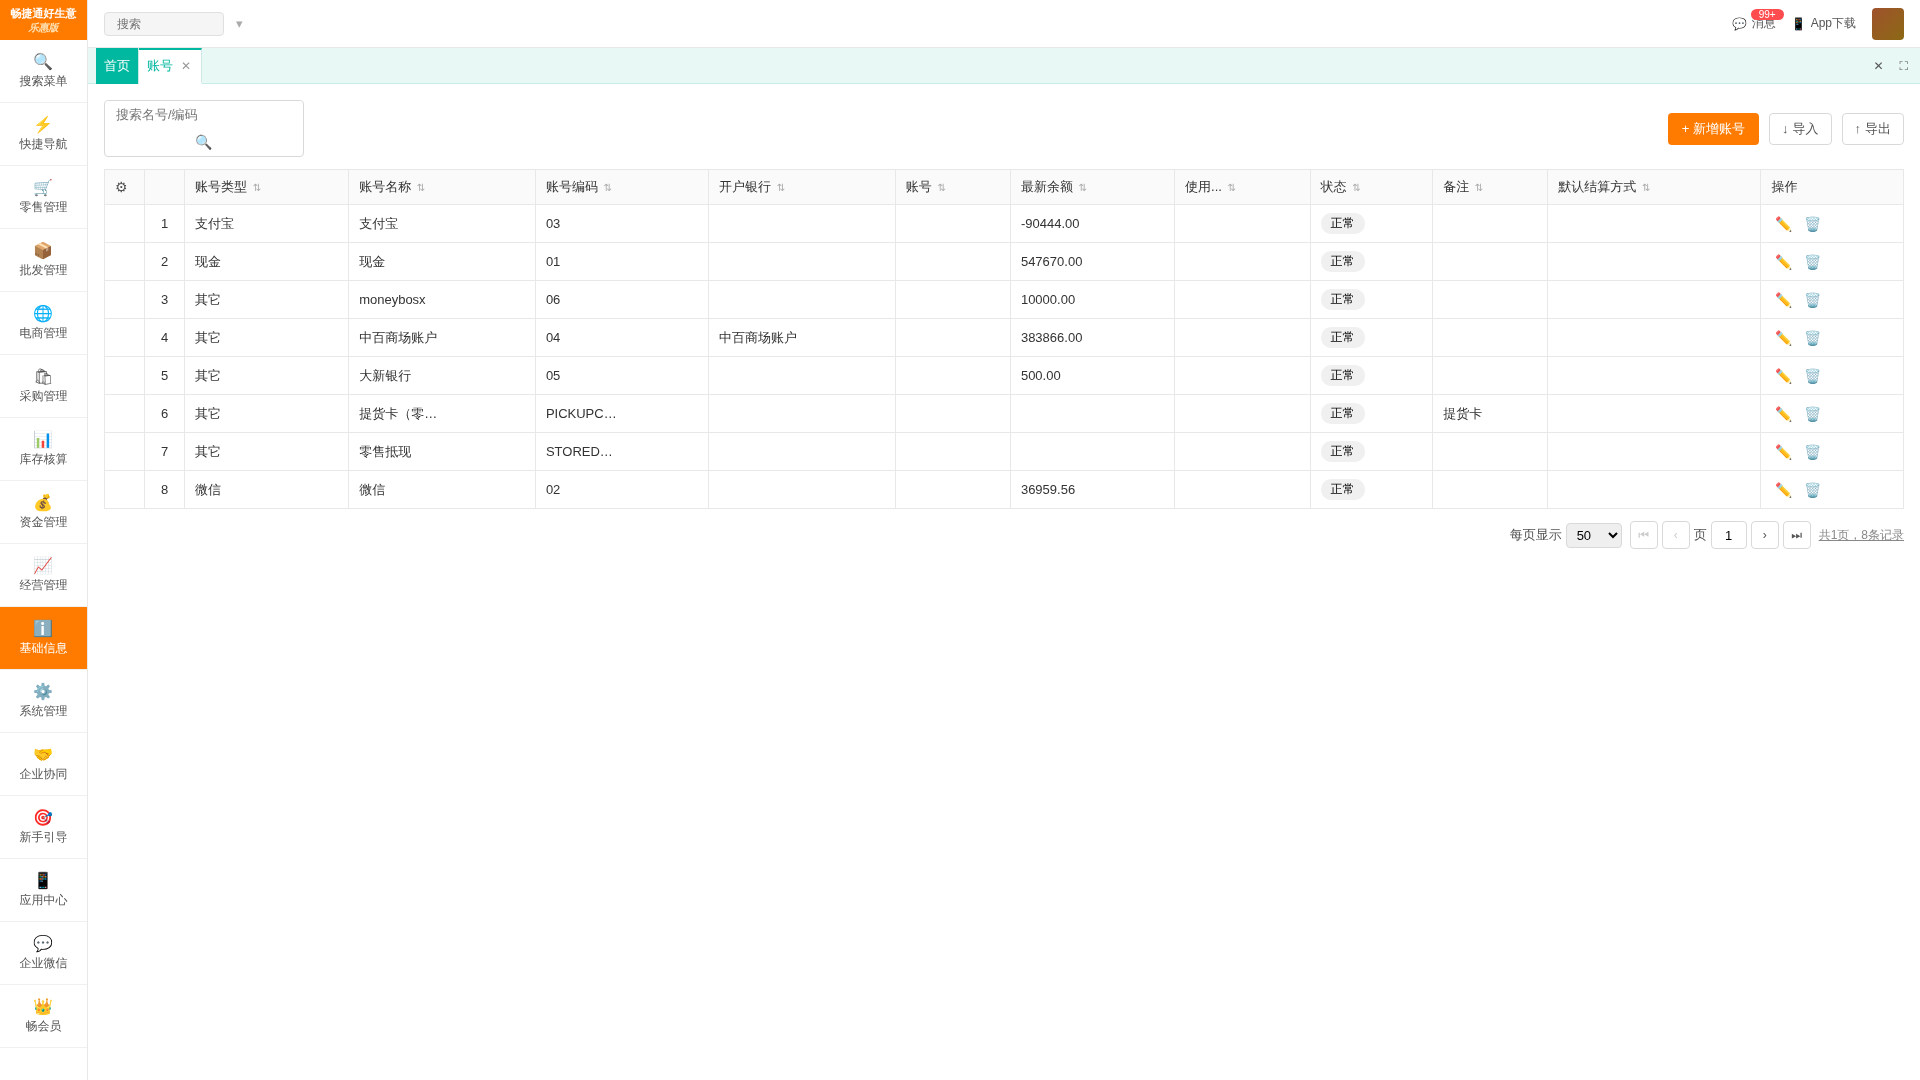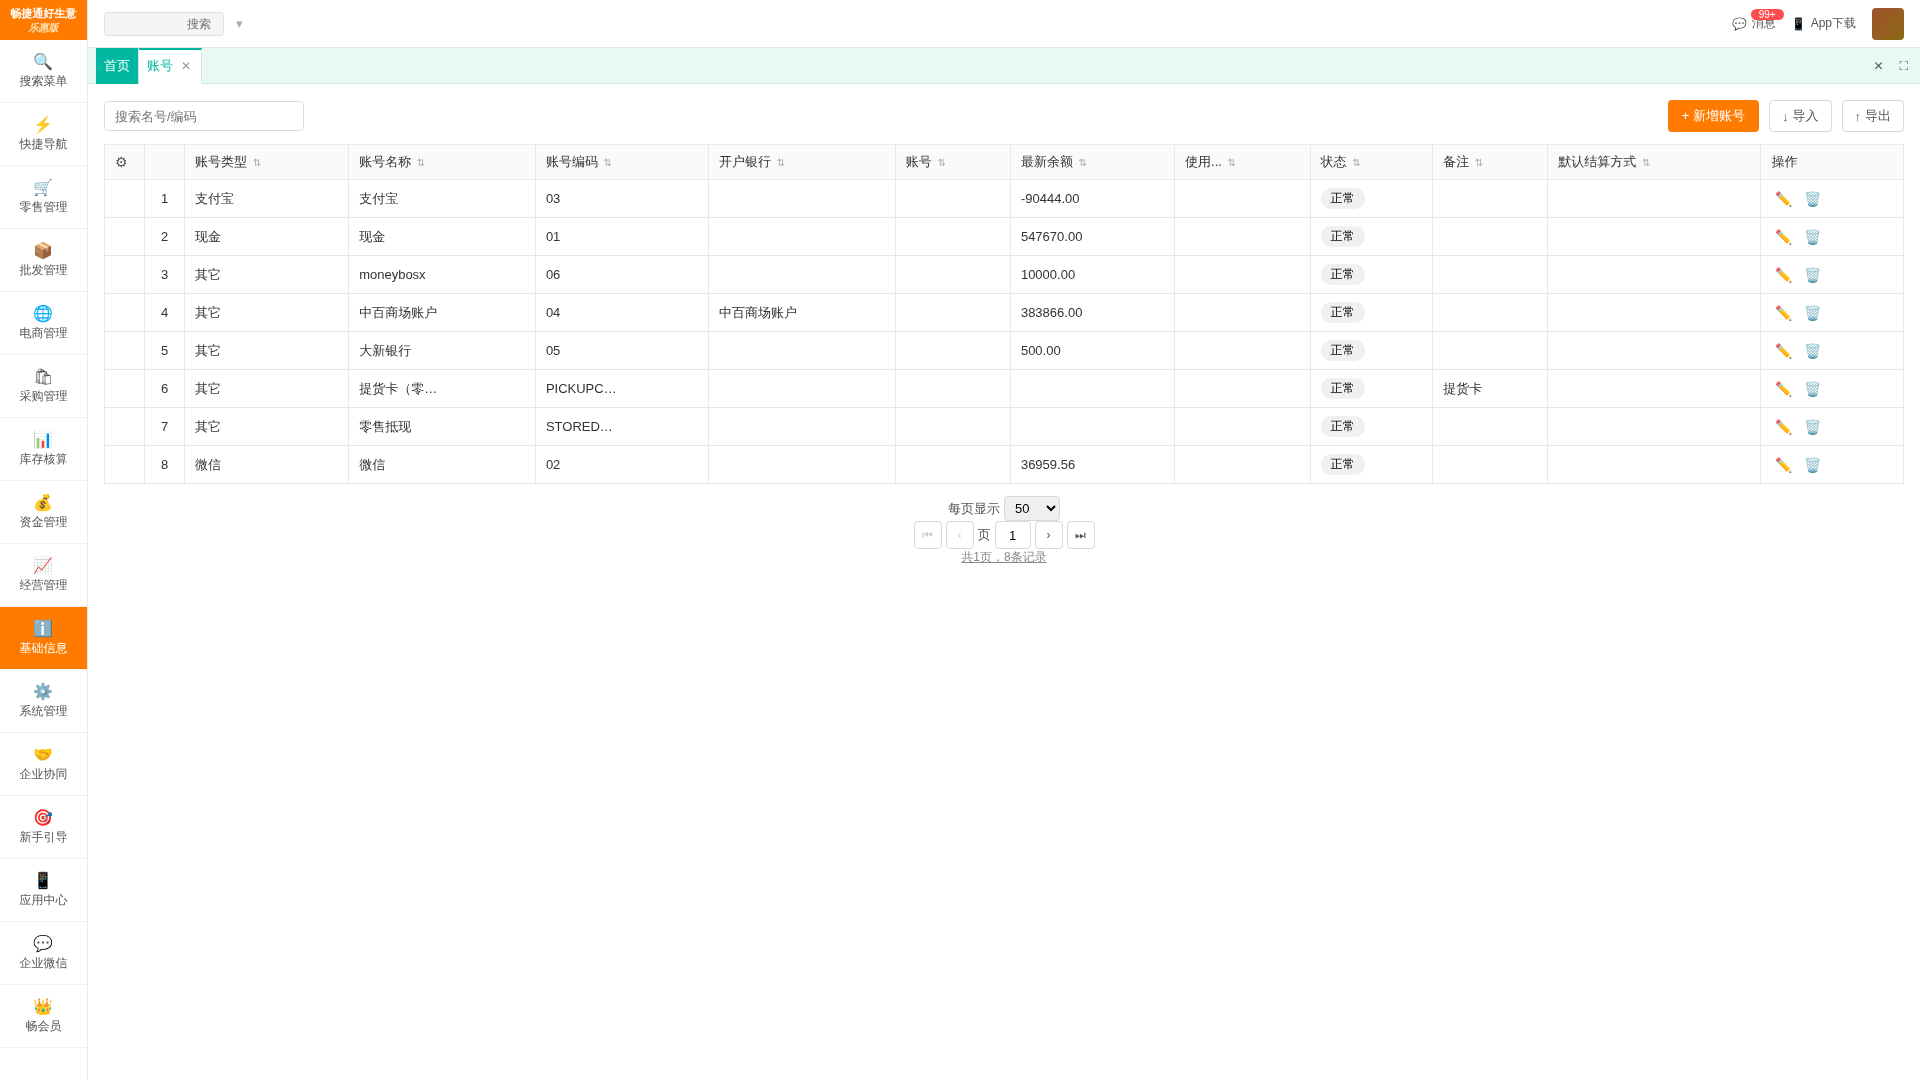--- a/index.html
+++ b/index.html
@@ -75,21 +75,20 @@
       gap: 12px;
     }
     .search-box-top {
       background: #f5f5f5;
       border: 1px solid #e0e0e0;
       border-radius: 4px;
       padding: 4px 12px;
       font-size: 12px;
       color: #999;
       width: 120px;
-      text-align: right;
     }
     .topbar-right {
       display: flex;
       align-items: center;
       gap: 16px;
     }
     .topbar-msg {
       display: flex;
       align-items: center;
       gap: 4px;
@@ -192,20 +191,21 @@
       justify-content: space-between;
       margin-bottom: 12px;
     }
     .search-box {
       display: flex;
       align-items: center;
       border: 1px solid #d9d9d9;
       border-radius: 4px;
       overflow: hidden;
       width: 200px;
+      flex-direction: column;
     }
     .search-box input {
       border: none;
       outline: none;
       padding: 6px 10px;
       font-size: 13px;
       color: #999;
       flex: 1;
       background: #fff;
     }
@@ -295,24 +295,23 @@
       color: #555;
       font-size: 14px;
     }
 
     
     .pagination {
       display: flex;
       align-items: center;
       justify-content: flex-end;
       padding: 12px 0 0 0;
-      gap: 0;
-      font-size: 13px;
-      color: #555;
-      flex-direction: column;
+      gap: 8px;
+      font-size: 13px;
+      color: #555;
     }
     .page-size-select {
       display: flex;
       align-items: center;
       gap: 4px;
     }
     .page-size-select select {
       border: 1px solid #d9d9d9;
       border-radius: 4px;
       padding: 3px 6px;

